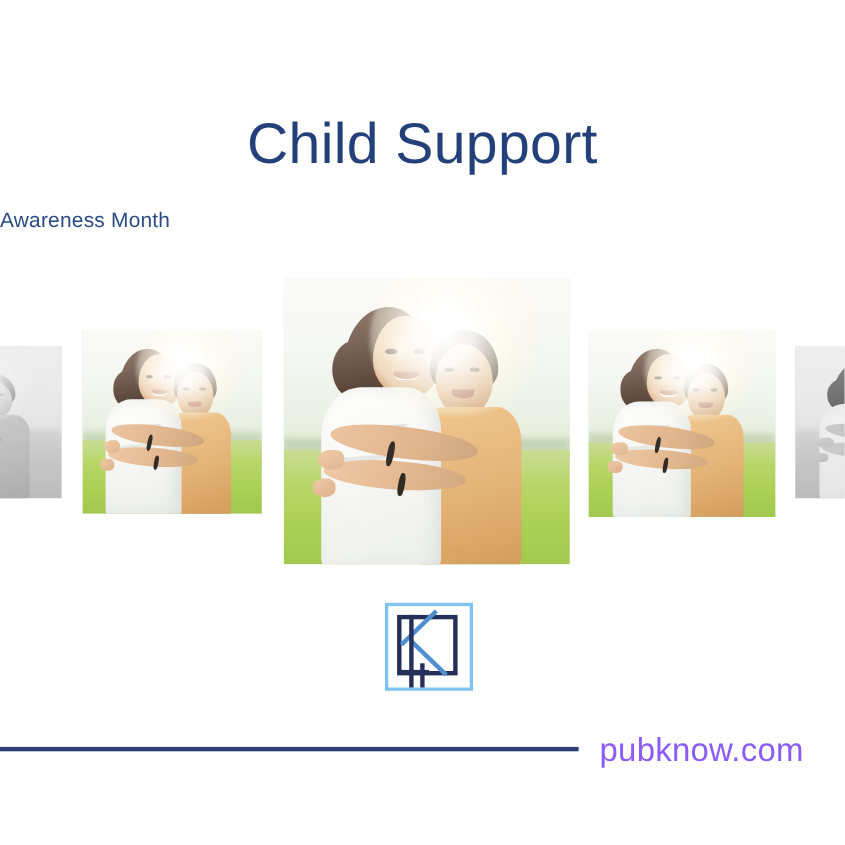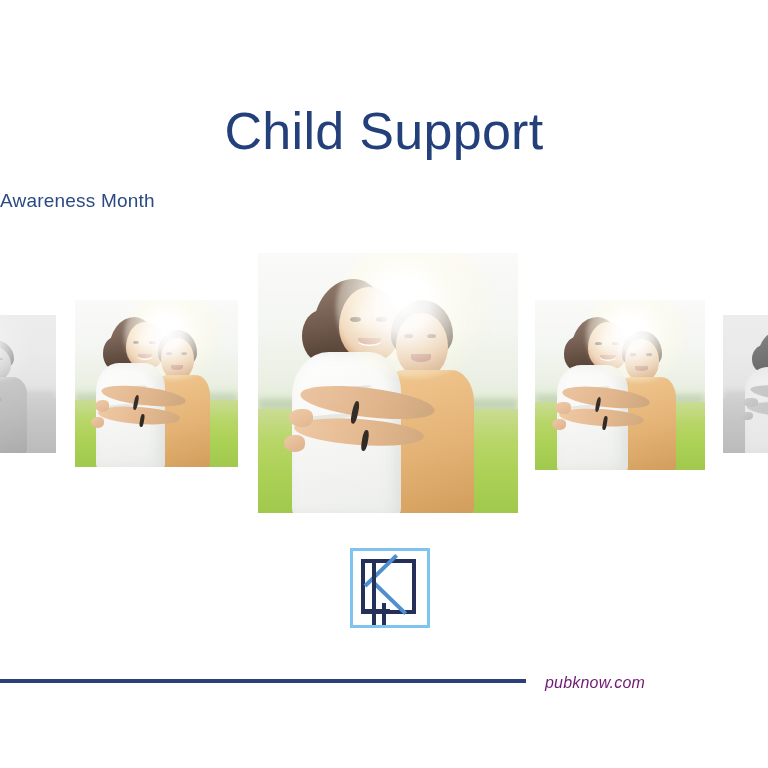--- a/index.html
+++ b/index.html
@@ -282,26 +282,25 @@
   
   .footer-rule{
     position:absolute;
     left:0;top:679px;
     width:526px;height:4px;
     background:#2b4079;
   }
   .footer-url{
     position:absolute;
     left:545px;top:668px;
-    font-size:16px;
+    font-size:30px;
     line-height:30px;
-    color:#701a75;
+    color:#8b5cf6;
     letter-spacing:.2px;
     white-space:nowrap;
-    font-style:italic;
   }
 </style>
 </head>
 <body>
 
 <div class="poster">
 
   <div class="title">Child Support</div>
 
   <div class="subtitle">Awareness Month</div>

